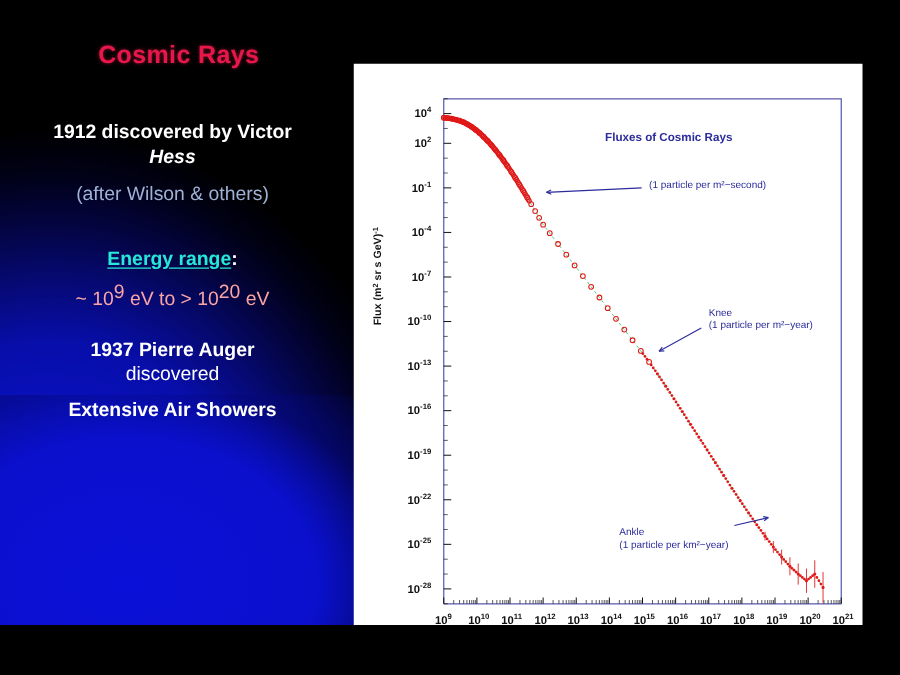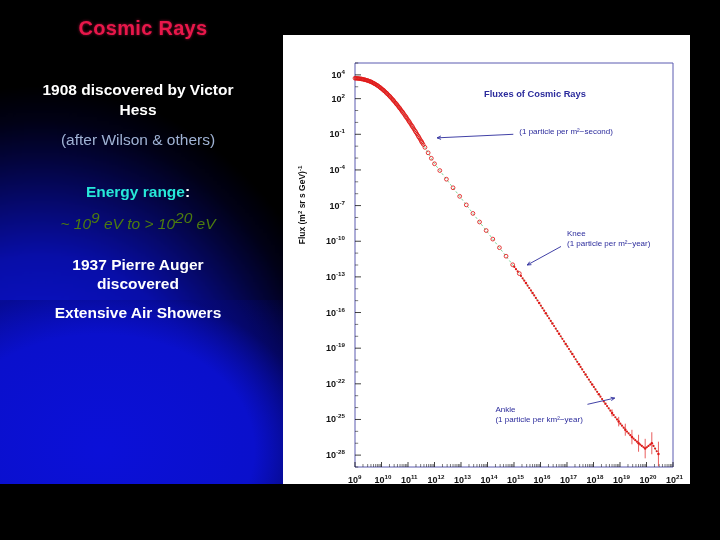--- a/index.html
+++ b/index.html
@@ -4,21 +4,21 @@
 <style>
   * { margin:0; padding:0; box-sizing:border-box; }
   html,body { width:720px; height:540px; }
   body {
     background:#000;
     font-family:"Liberation Sans", sans-serif;
     overflow:hidden;
     position:relative;
   }
   #slide {
-    position:absolute; left:0; top:0; width:720px; height:484px;
+    position:absolute; left:0; top:16px; width:720px; height:484px;
     background:#000;
     overflow:hidden;
   }
   
   #bgglow {
     position:absolute;
     left:-150px; top:60px;
     width:560px; height:640px;
     background:radial-gradient(ellipse 58% 62% at 34% 66%,
         #0a12c8 0%, #0a11c2 40%, #080ea8 57%,
@@ -42,30 +42,30 @@
     position:absolute; left:0; top:17px; width:276px;
     text-align:center;
     color:#e8174a;
     font-size:20px; font-weight:bold;
     letter-spacing:0.3px;
     text-shadow:0 0 3px rgba(255,30,90,0.55);
     padding-left:10px;
   }
   .tblock { position:absolute; width:276px; text-align:center; }
   .l-bold  { color:#ffffff; font-weight:bold; font-size:15.5px; line-height:19px; }
-  .l-plain { color:#ffffff; font-weight:bold; font-size:15.5px; line-height:19px; }
+  .l-plain { color:#ffffff; font-weight:normal; font-size:15.5px; line-height:19px; }
   .l-dim   { color:#9fb2d4; font-weight:normal; font-size:15.5px; line-height:19px;margin-top:24px; }
-  .l-cyan  { color:#4d7c0f; font-weight:normal; font-size:15.5px; line-height:19px;font-style:italic; }
+  .l-cyan  { color:#fca5a5; font-weight:normal; font-size:15.5px; line-height:19px; }
   .l-cyan-b{ color:#27e8d8; font-weight:bold; font-size:15.5px;
-             text-underline-offset:2px; }
+             text-decoration:underline; text-underline-offset:2px; }
   .colon   { color:#ffffff; font-weight:bold; font-size:15.5px; }
   sup { font-size:0.64em; vertical-align:super; line-height:0; }
 
   #l1 { top:80px; }
-  #l2 { top:100px; }
+  #l2 { top:100px;font-style:italic; }
   #l3 { top:130px; }
   #l4 { top:183px; }
   #l5 { top:208px; }
   #l6 { top:255px; }
   #l7 { top:274px; }
   #l8 { top:303px;text-align:center; }
   #l9 { top:322px; }
 
   
   #panel {
@@ -98,21 +98,21 @@
 <div id="slide">
 
   <div id="bgglow"></div>
   <div id="bgglow2"></div>
 
   <div id="leftcol">
 
     <div class="title">Cosmic Rays</div>
 
     <div class="tblock" id="l1">
-      <span class="l-bold">1908 discovered by Victor</span>
+      <span class="l-bold">1912 discovered by Victor</span>
     </div>
 
     <div class="tblock" id="l2">
       <span class="l-bold">Hess</span>
     </div>
 
     <div class="tblock" id="l3">
       <span class="l-dim">(after Wilson &amp; others)</span>
     </div>
 

